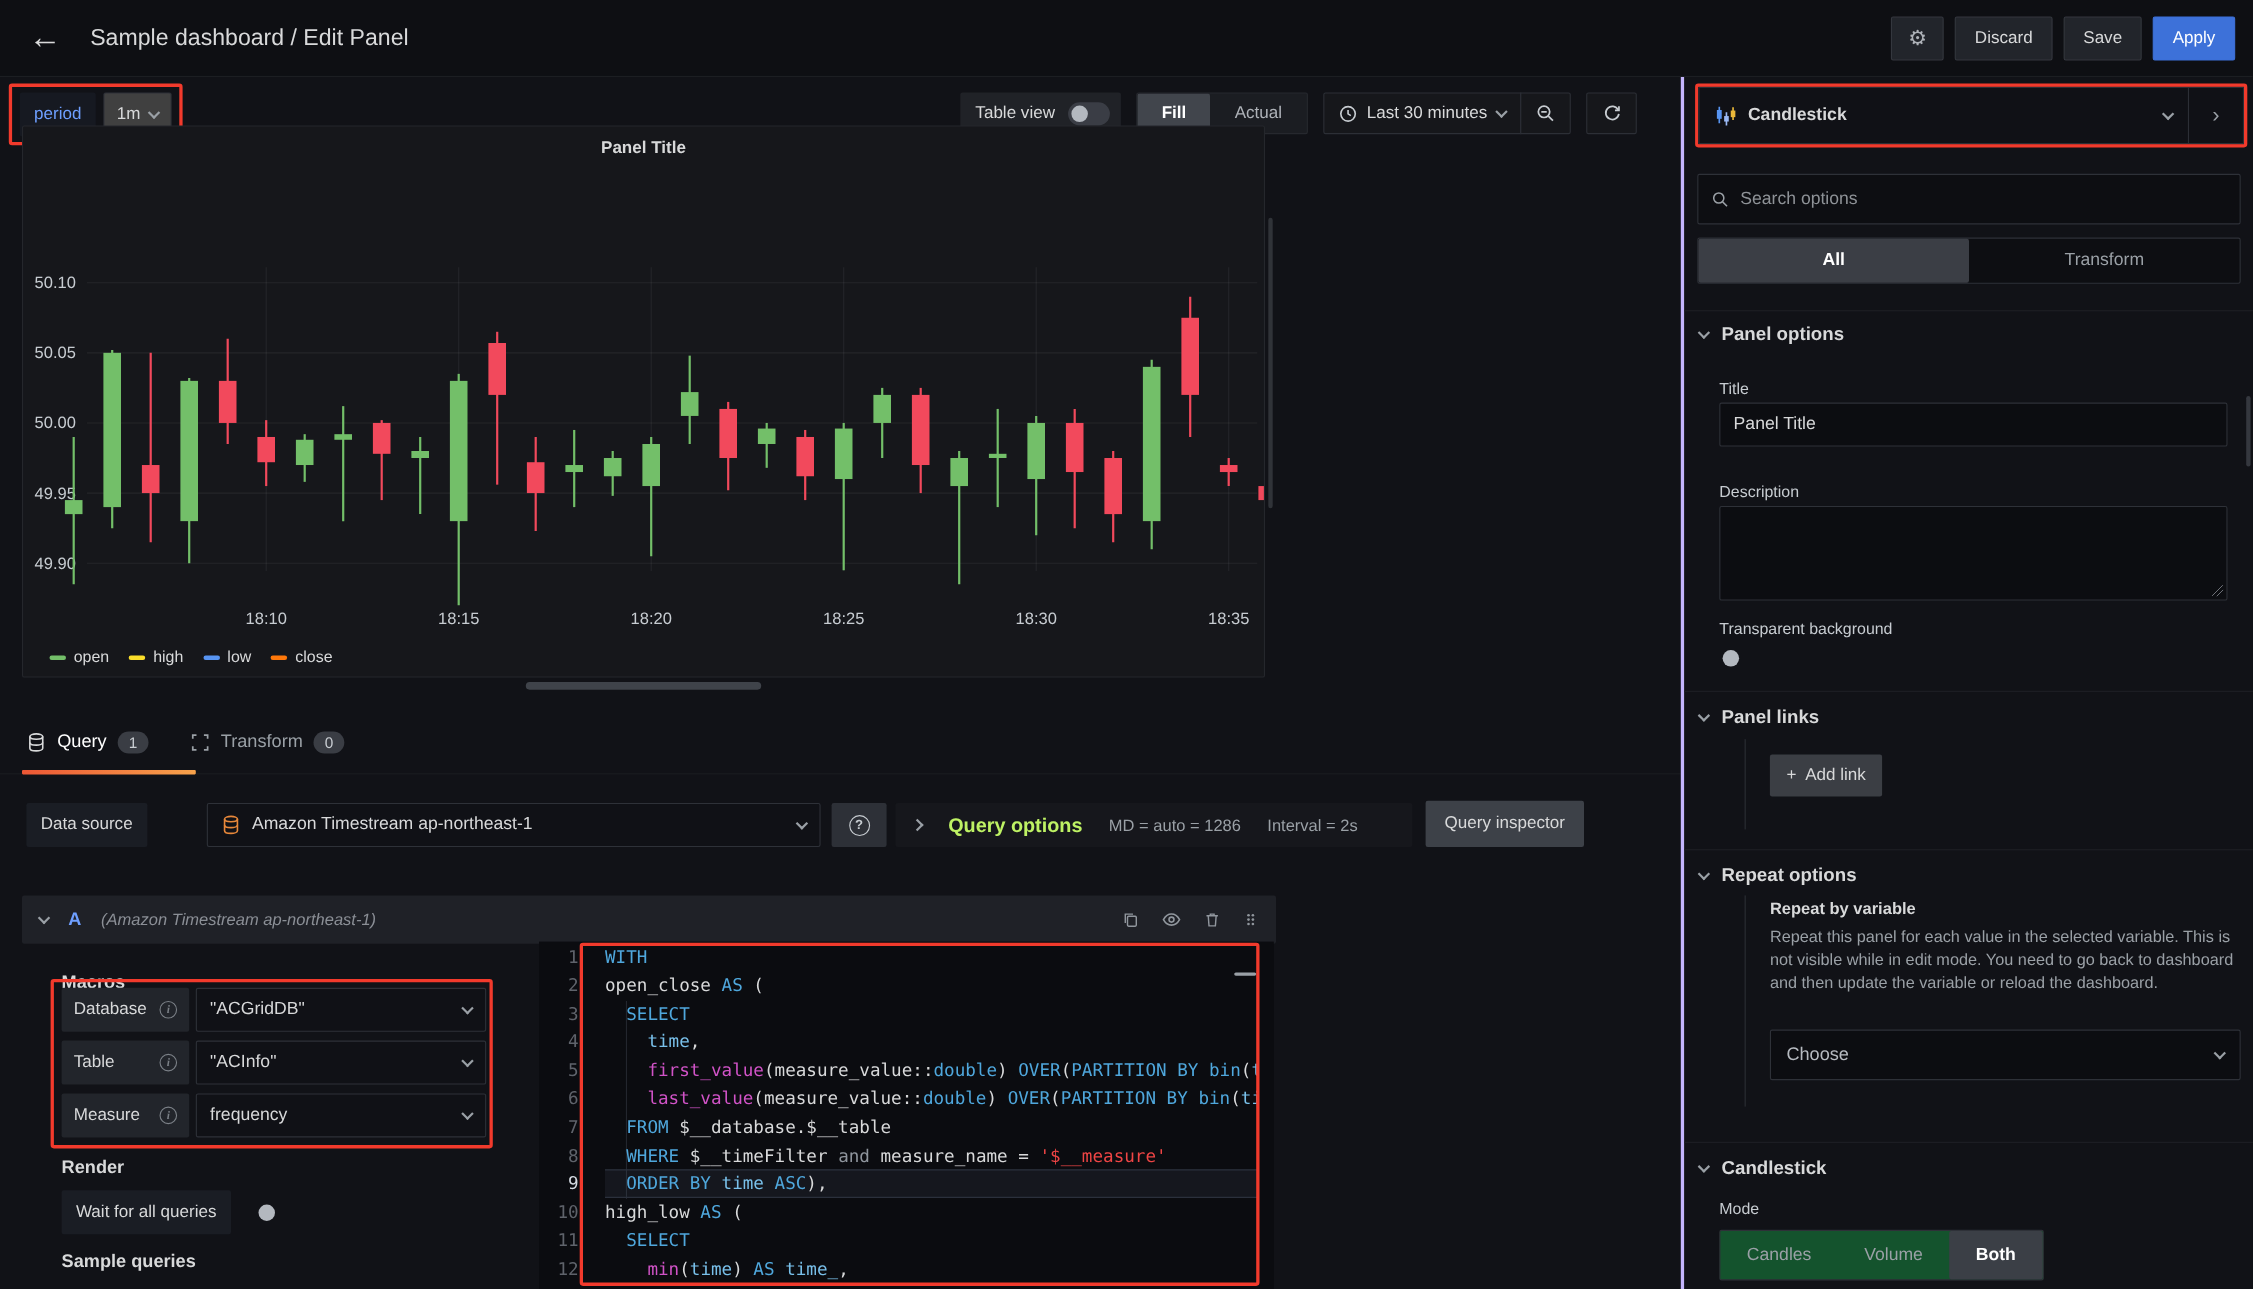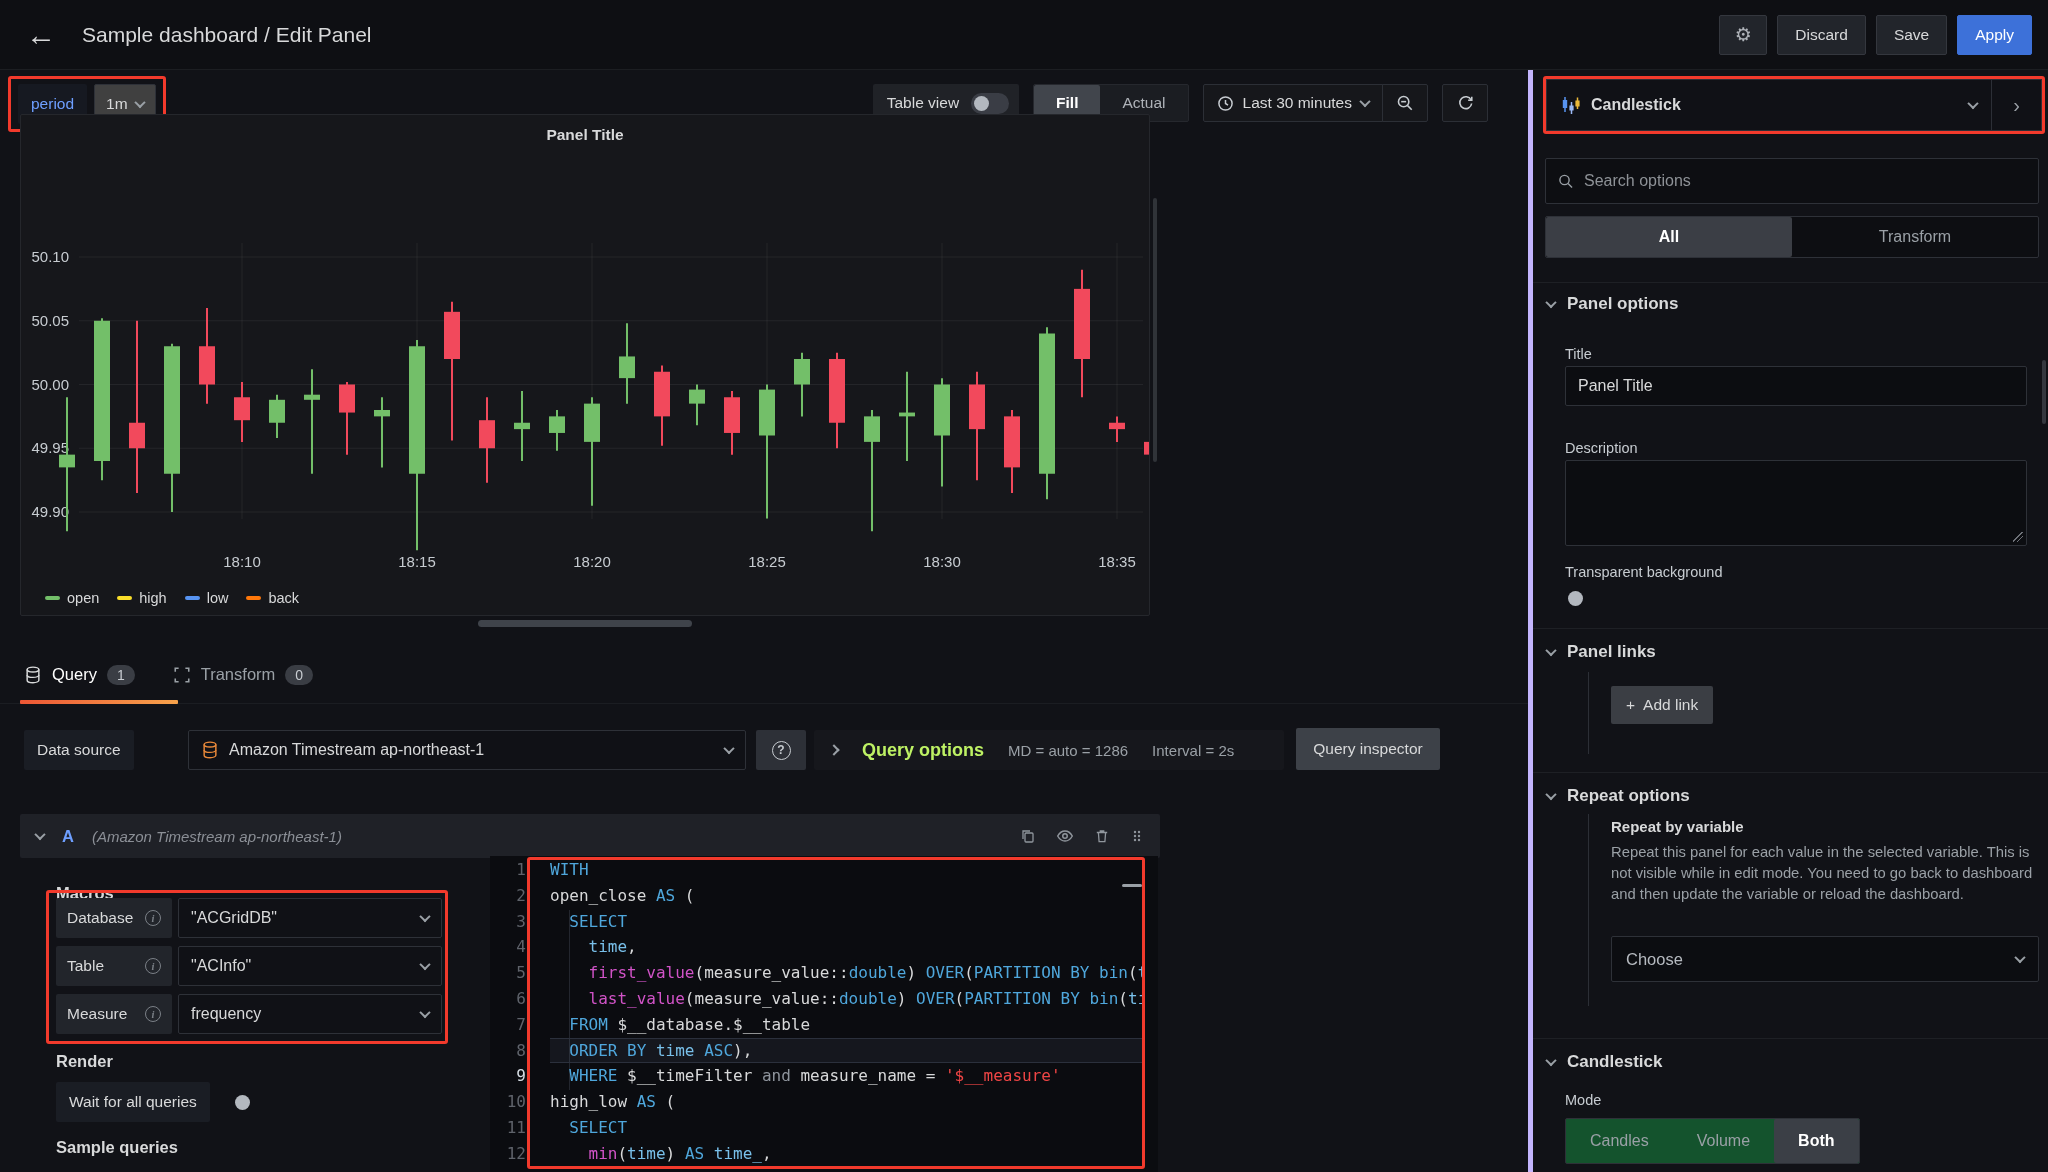--- a/index.html
+++ b/index.html
@@ -92,21 +92,21 @@
   .code { position:absolute; left:60px; top:1px; width:594px; overflow:hidden; }
   .code-line { height:25.8px; line-height:25.8px; white-space:pre; overflow:hidden; }
   .code-line.cur { background:rgba(120,140,180,0.09); box-shadow:inset 0 1px 0 #2b303c, inset 0 -1px 0 #2b303c; }
   .tk-kw { color:#4fa7dc; } .tk-var { color:#79c0ea; } .tk-fn { color:#d153c7; }
   .tk-str { color:#ef4545; } .tk-op { color:#8f959d; } .tk-id { color:#d8d9da; }
   .sql-redbox { position:absolute; left:37px; top:1px; width:618px; height:312px; pointer-events:none; }
   .indent-guide { position:absolute; left:79px; top:54px; width:1px; height:180px; background:#23262e; }
   .scroll-dash { position:absolute; left:632px; top:28px; width:20px; height:3px; background:#9aa0a6; border-radius:2px; }
 
   
-  .sidebar { position:absolute; left:1528px; top:70px; width:520px; height:1102px; border-left:5px solid #c4b5fd; background:#111217; }
+  .sidebar { position:absolute; left:1528px; top:70px; width:520px; height:1102px; border-left:3px solid #c4b5fd; background:#111217; }
   .viz-picker-box { position:absolute; left:10px; top:6px; width:502px; height:58px; padding:0; }
   .viz-picker { width:100%; height:100%; background:#101116; border:1px solid #2c2f36; display:flex; align-items:center; padding:0 0 0 14px; cursor:pointer; }
   .viz-picker .name { font-weight:700; font-size:16px; margin-left:10px; }
   .viz-next { width:50px; align-self:stretch; border-left:1px solid #2c2f36; display:flex; align-items:center; justify-content:center; margin-left:14px; font-size:20px; color:#9aa0a6; cursor:pointer; }
   .search-box { position:absolute; left:12px; top:88px; width:494px; height:46px; background:#0d0e12; border:1px solid #2e3138; border-radius:2px; display:flex; align-items:center; gap:10px; padding:0 12px; }
   .search-box input { background:transparent; border:none; outline:none; color:#d8d9da; font-size:16px; width:100%; font-family:"Liberation Sans", sans-serif; }
   .search-box input::placeholder { color:#8e9297; }
   .ao-tabs { position:absolute; left:12px; top:146px; width:494px; height:42px; border:1px solid #2e3138; border-radius:2px; background:#0d0e12; display:flex; }
   .ao-tab { flex:1; display:flex; align-items:center; justify-content:center; font-size:16px; color:#9aa0a6; cursor:pointer; }
   .ao-tab.sel { background:#3b3e45; color:#fff; font-weight:700; border-radius:2px; }
@@ -289,21 +289,21 @@
     <div class="legend-item">
         <span class="legend-swatch" style="background: rgb(250, 222, 42);"></span>
         <span>high</span>
       </div>
     <div class="legend-item">
         <span class="legend-swatch" style="background: rgb(87, 148, 242);"></span>
         <span>low</span>
       </div>
     <div class="legend-item">
         <span class="legend-swatch" style="background: rgb(255, 120, 10);"></span>
-        <span>back</span>
+        <span>close</span>
       </div>
   </div>
 </div>
 
 <div class="resize-pill"></div>
 <div class="vscroll"></div>
 
 
 <div class="tabs-row">
   <div class="tab">
@@ -433,22 +433,22 @@
     </div>
   <div class="indent-guide"></div>
   <div class="code" id="sql-code">
       <div class="code-line"><span class="tk-kw">WITH</span></div>
       <div class="code-line"><span class="tk-id">open_close </span><span class="tk-kw">AS</span><span class="tk-id"> (</span></div>
       <div class="code-line"><span class="tk-id">  </span><span class="tk-kw">SELECT</span></div>
       <div class="code-line"><span class="tk-id">    </span><span class="tk-var">time</span><span class="tk-id">,</span></div>
       <div class="code-line"><span class="tk-id">    </span><span class="tk-fn">first_value</span><span class="tk-id">(measure_value::</span><span class="tk-kw">double</span><span class="tk-id">) </span><span class="tk-kw">OVER</span><span class="tk-id">(</span><span class="tk-kw">PARTITION BY</span><span class="tk-id"> </span><span class="tk-kw">bin</span><span class="tk-id">(</span><span class="tk-var">time</span></div>
       <div class="code-line"><span class="tk-id">    </span><span class="tk-fn">last_value</span><span class="tk-id">(measure_value::</span><span class="tk-kw">double</span><span class="tk-id">) </span><span class="tk-kw">OVER</span><span class="tk-id">(</span><span class="tk-kw">PARTITION BY</span><span class="tk-id"> </span><span class="tk-kw">bin</span><span class="tk-id">(</span><span class="tk-var">time</span></div>
       <div class="code-line"><span class="tk-id">  </span><span class="tk-kw">FROM</span><span class="tk-id"> $__database.$__table</span></div>
+      <div class="code-line"><span class="tk-id">  </span><span class="tk-kw">WHERE</span><span class="tk-id"> $__timeFilter </span><span class="tk-op">and</span><span class="tk-id"> measure_name = </span><span class="tk-str">'$__measure'</span></div>
       <div class="code-line cur"><span class="tk-id">  </span><span class="tk-kw">ORDER BY</span><span class="tk-id"> </span><span class="tk-var">time</span><span class="tk-id"> </span><span class="tk-kw">ASC</span><span class="tk-id">),</span></div>
-      <div class="code-line"><span class="tk-id">  </span><span class="tk-kw">WHERE</span><span class="tk-id"> $__timeFilter </span><span class="tk-op">and</span><span class="tk-id"> measure_name = </span><span class="tk-str">'$__measure'</span></div>
       <div class="code-line"><span class="tk-id">high_low </span><span class="tk-kw">AS</span><span class="tk-id"> (</span></div>
       <div class="code-line"><span class="tk-id">  </span><span class="tk-kw">SELECT</span></div>
       <div class="code-line"><span class="tk-id">    </span><span class="tk-fn">min</span><span class="tk-id">(</span><span class="tk-var">time</span><span class="tk-id">) </span><span class="tk-kw">AS</span><span class="tk-id"> </span><span class="tk-var">time_</span><span class="tk-id">,</span></div>
     </div>
   <div class="scroll-dash"></div>
   <div class="sql-redbox redbox"></div>
 </div>
 
 
 <div class="sidebar">

